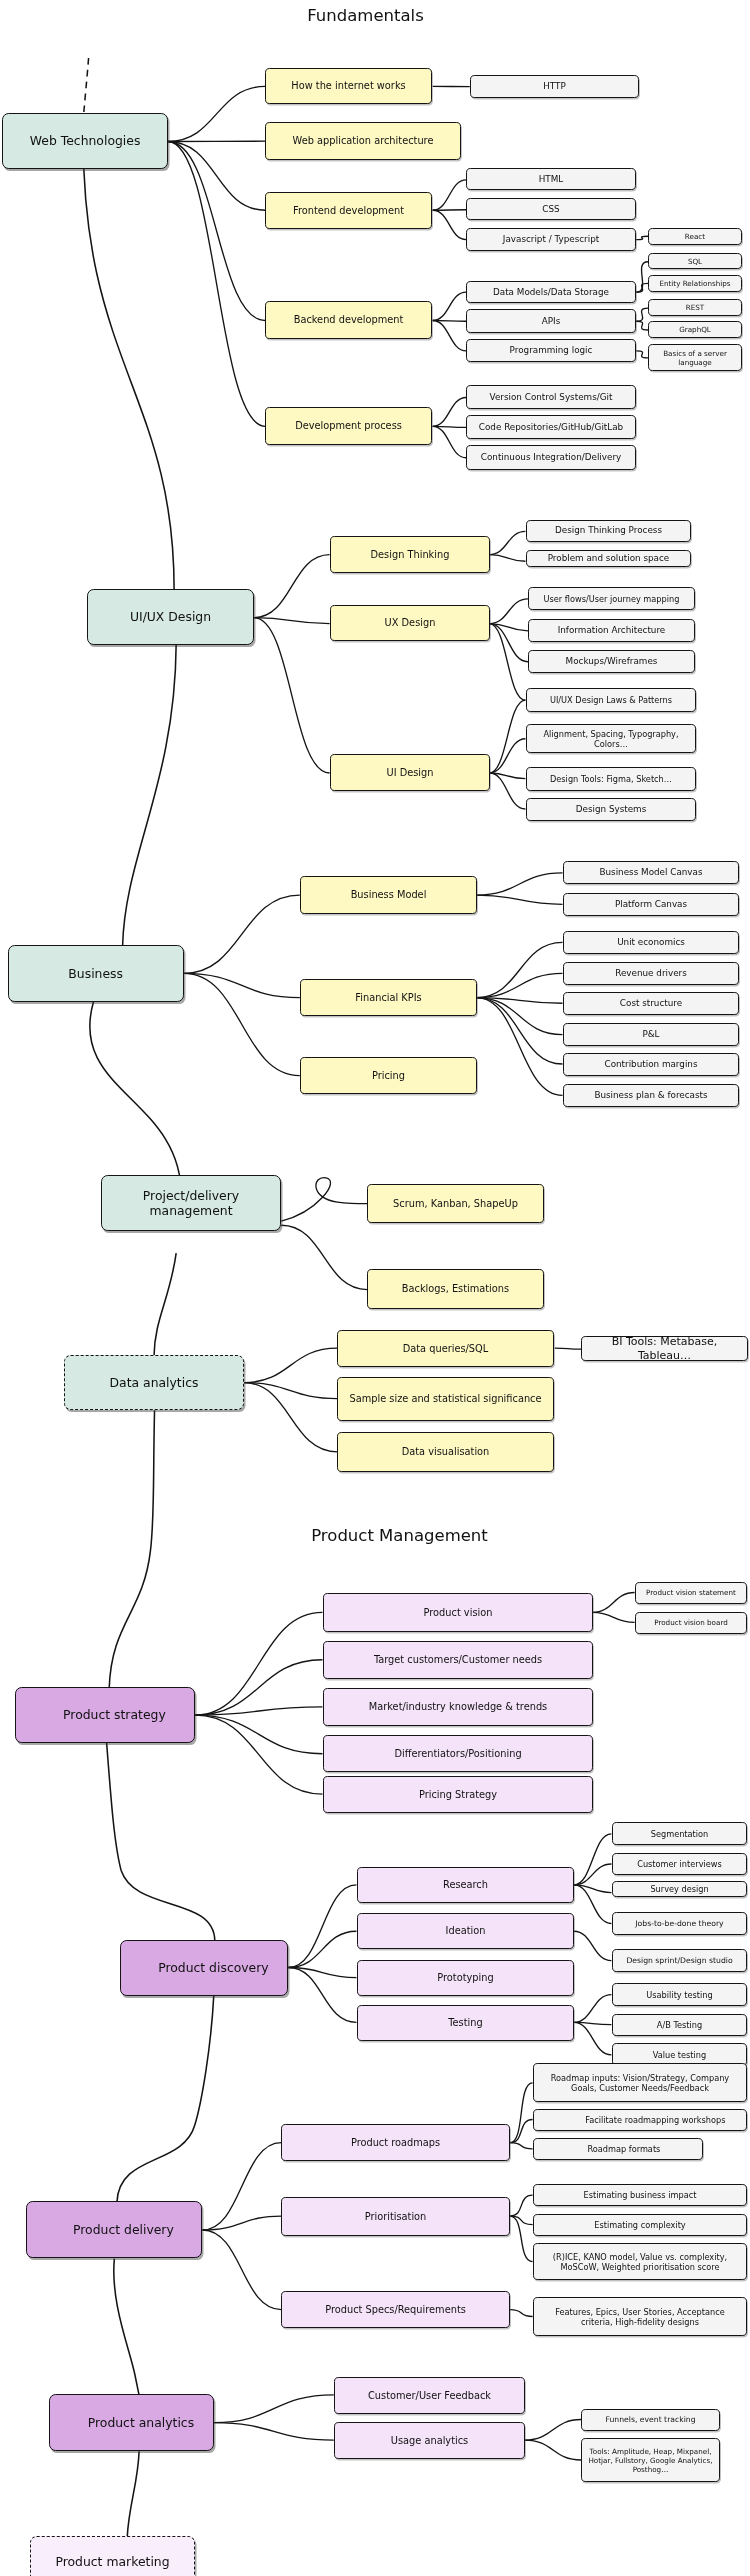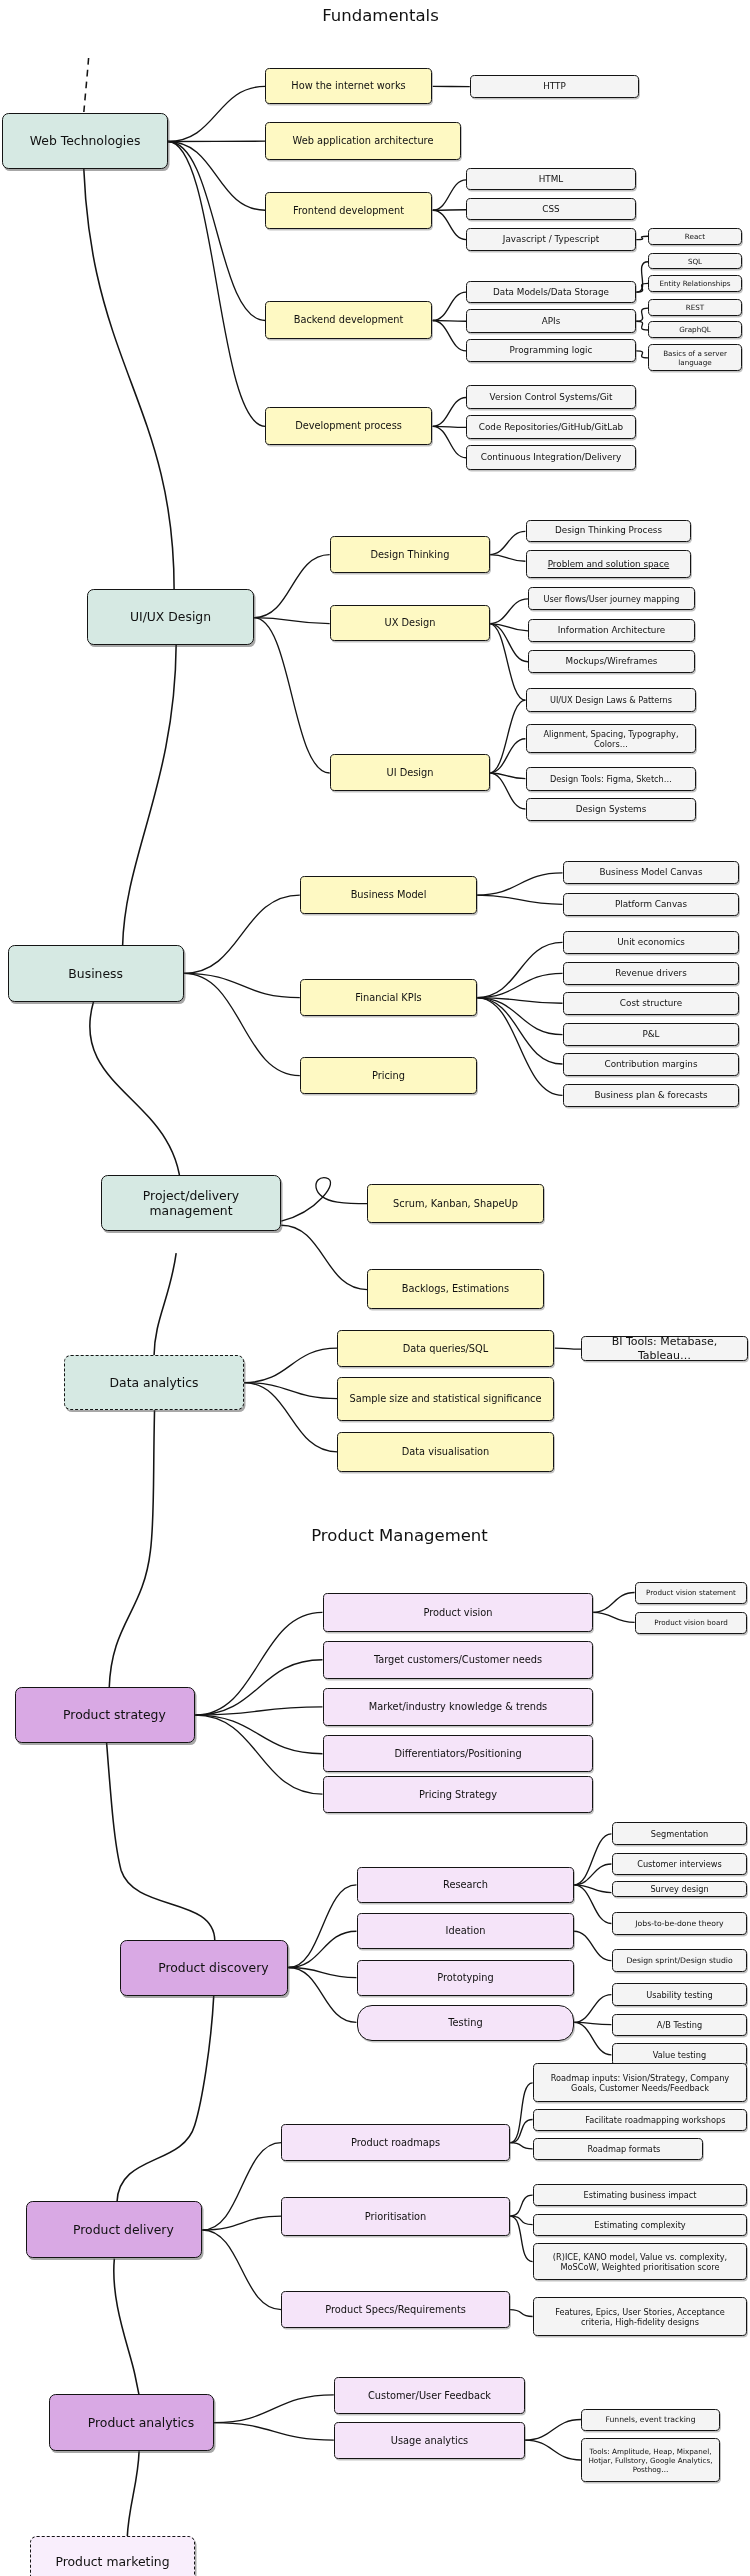--- a/index.html
+++ b/index.html
@@ -130,21 +130,21 @@
     <path d="M 990 4301.5 C 1020 4301.5, 1004 4318, 1034 4318" fill="none" stroke="#141414" stroke-width="2.6"></path>
     <path d="M 990 4301.5 C 1020 4301.5, 1004 4390, 1034 4390" fill="none" stroke="#141414" stroke-width="2.6"></path>
     <path d="M 393 4328.5 C 469.5 4328.5, 469.5 4483, 546 4483" fill="none" stroke="#141414" stroke-width="2.6"></path>
     <path d="M 990 4483 C 1020 4483, 1004 4496.5, 1034 4496.5" fill="none" stroke="#141414" stroke-width="2.6"></path>
     <path d="M 415 4702.5 C 531.5 4702.5, 531.5 4648.5, 648 4648.5" fill="none" stroke="#141414" stroke-width="2.6"></path>
     <path d="M 415 4702.5 C 531.5 4702.5, 531.5 4736.5, 648 4736.5" fill="none" stroke="#141414" stroke-width="2.6"></path>
     <path d="M 1019 4736.5 C 1073.5 4736.5, 1073.5 4696.5, 1128 4696.5" fill="none" stroke="#141414" stroke-width="2.6"></path>
     <path d="M 1019 4736.5 C 1073.5 4736.5, 1073.5 4775, 1128 4775" fill="none" stroke="#141414" stroke-width="2.6"></path>
   </svg>
 
-<div class="title" style="left:226px;top:6.2px;width:309px;">Fundamentals</div>
+<div class="title" style="left:211px;top:6.2px;width:309px;">Fundamentals</div>
 <div class="title" style="left:245px;top:1526px;width:309px;">Product Management</div>
 
 <div id="n-wt" class="node main teal" style="left:2.1px;top:113px;width:166px;height:56px;">Web Technologies</div>
 <div id="n-wt-0" class="node subteal" style="left:265px;top:68px;width:167px;height:36px;">How the internet works</div>
 <div id="n-wt-0-0" class="node leaf" style="left:470px;top:75px;width:169px;height:23px;">HTTP</div>
 <div id="n-wt-1" class="node subteal" style="left:265px;top:122px;width:196px;height:38px;">Web application architecture</div>
 <div id="n-wt-2" class="node subteal" style="left:265px;top:192px;width:167px;height:37px;">Frontend development</div>
 <div id="n-wt-2-0" class="node leaf" style="left:466px;top:168px;width:170px;height:22px;">HTML</div>
 <div id="n-wt-2-1" class="node leaf" style="left:466px;top:198px;width:170px;height:22px;">CSS</div>
 <div id="n-wt-2-2" class="node leaf" style="left:466px;top:228px;width:170px;height:23px;">Javascript / Typescript</div>
@@ -159,21 +159,21 @@
 <div id="n-wt-3-2" class="node leaf" style="left:466px;top:339px;width:170px;height:23px;">Programming logic</div>
 <div id="n-wt-3-2-0" class="node leaf sm" style="left:648px;top:344px;width:94px;height:27px;">Basics of a server language</div>
 <div id="n-wt-4" class="node subteal" style="left:265px;top:407px;width:167px;height:38px;">Development process</div>
 <div id="n-wt-4-0" class="node leaf" style="left:466px;top:385px;width:170px;height:24px;">Version Control Systems/Git</div>
 <div id="n-wt-4-1" class="node leaf" style="left:466px;top:415px;width:170px;height:24px;">Code Repositories/GitHub/GitLab</div>
 <div id="n-wt-4-2" class="node leaf" style="left:466px;top:445px;width:170px;height:25px;">Continuous Integration/Delivery</div>
 
 <div id="n-ux" class="node main teal" style="left:87px;top:589px;width:167px;height:56px;">UI/UX Design</div>
 <div id="n-dt" class="node subteal" style="left:330px;top:536px;width:160px;height:37px;">Design Thinking</div>
 <div id="n-dt-0" class="node leaf" style="left:526px;top:520px;width:165px;height:21.6px;">Design Thinking Process</div>
-<div id="n-dt-1" class="node leaf" style="left:526px;top:550px;width:165px;height:28px;text-decoration:underline;">Problem and solution space</div>
+<div id="n-dt-1" class="node leaf" style="left:526px;top:550px;width:165px;height:17px;">Problem and solution space</div>
 <div id="n-uxd" class="node subteal" style="left:330px;top:605px;width:160px;height:36px;">UX Design</div>
 <div id="n-uxd-0" class="node leaf md" style="left:528px;top:587px;width:167px;height:23px;">User flows/User journey mapping</div>
 <div id="n-uxd-1" class="node leaf" style="left:528px;top:619px;width:167px;height:23px;">Information Architecture</div>
 <div id="n-uxd-2" class="node leaf" style="left:528px;top:650px;width:167px;height:23px;">Mockups/Wireframes</div>
 <div id="n-laws" class="node leaf md" style="left:526px;top:688px;width:170px;height:24px;">UI/UX Design Laws &amp; Patterns</div>
 <div id="n-uid-0" class="node leaf md" style="left:526px;top:724px;width:170px;height:29px;">Alignment, Spacing, Typography, Colors…</div>
 <div id="n-uid" class="node subteal" style="left:330px;top:754px;width:160px;height:37px;">UI Design</div>
 <div id="n-uid-1" class="node leaf md" style="left:526px;top:767px;width:170px;height:24px;">Design Tools: Figma, Sketch…</div>
 <div id="n-uid-2" class="node leaf" style="left:526px;top:798px;width:170px;height:23px;">Design Systems</div>
 
@@ -211,21 +211,21 @@
 
 <div id="n-pd" class="node main purple" style="left:120px;top:1940px;width:168px;height:56px;">Product discovery</div>
 <div id="n-pd-0" class="node pink" style="left:357px;top:1867px;width:217px;height:36px;">Research</div>
 <div id="n-pd-0-0" class="node leaf md" style="left:612px;top:1822px;width:135px;height:23px;">Segmentation</div>
 <div id="n-pd-0-1" class="node leaf md" style="left:612px;top:1853px;width:135px;height:21.6px;">Customer interviews</div>
 <div id="n-pd-0-2" class="node leaf md" style="left:612px;top:1881px;width:135px;height:16px;">Survey design</div>
 <div id="n-pd-0-3" class="node leaf sm" style="left:612px;top:1912px;width:135px;height:23px;font-size:7.7px;">Jobs-to-be-done theory</div>
 <div id="n-pd-1" class="node pink" style="left:357px;top:1913px;width:217px;height:36px;">Ideation</div>
 <div id="n-pd-1-0" class="node leaf sm" style="left:612px;top:1949px;width:135px;height:23px;font-size:7.7px;">Design sprint/Design studio</div>
 <div id="n-pd-2" class="node pink" style="left:357px;top:1960px;width:217px;height:36px;">Prototyping</div>
-<div id="n-pd-3" class="node pink" style="left:357px;top:2005px;width:217px;height:36px;border-radius:15px;">Testing</div>
+<div id="n-pd-3" class="node pink" style="left:357px;top:2005px;width:217px;height:36px;">Testing</div>
 <div id="n-pd-3-0" class="node leaf md" style="left:612px;top:1983px;width:135px;height:23px;">Usability testing</div>
 <div id="n-pd-3-1" class="node leaf md" style="left:612px;top:2014px;width:135px;height:21.6px;">A/B Testing</div>
 <div id="n-pd-3-2" class="node leaf md" style="left:612px;top:2043px;width:135px;height:23px;">Value testing</div>
 
 <div id="n-pdel" class="node main purple" style="left:26px;top:2201px;width:176px;height:57px;">Product delivery</div>
 <div id="n-pr" class="node pink" style="left:281px;top:2124px;width:229px;height:37px;">Product roadmaps</div>
 <div id="n-pr-0" class="node leaf md" style="left:533px;top:2063px;width:214px;height:39px;">Roadmap inputs: Vision/Strategy, Company Goals, Customer Needs/Feedback</div>
 <div id="n-pr-1" class="node leaf md" style="left:533px;top:2109px;width:214px;height:21.6px;padding-left:36px;">Facilitate roadmapping workshops</div>
 <div id="n-pr-2" class="node leaf md" style="left:533px;top:2138px;width:170px;height:21.6px;padding-left:17px;">Roadmap formats</div>
 <div id="n-pri" class="node pink" style="left:281px;top:2197px;width:229px;height:39px;">Prioritisation</div>

